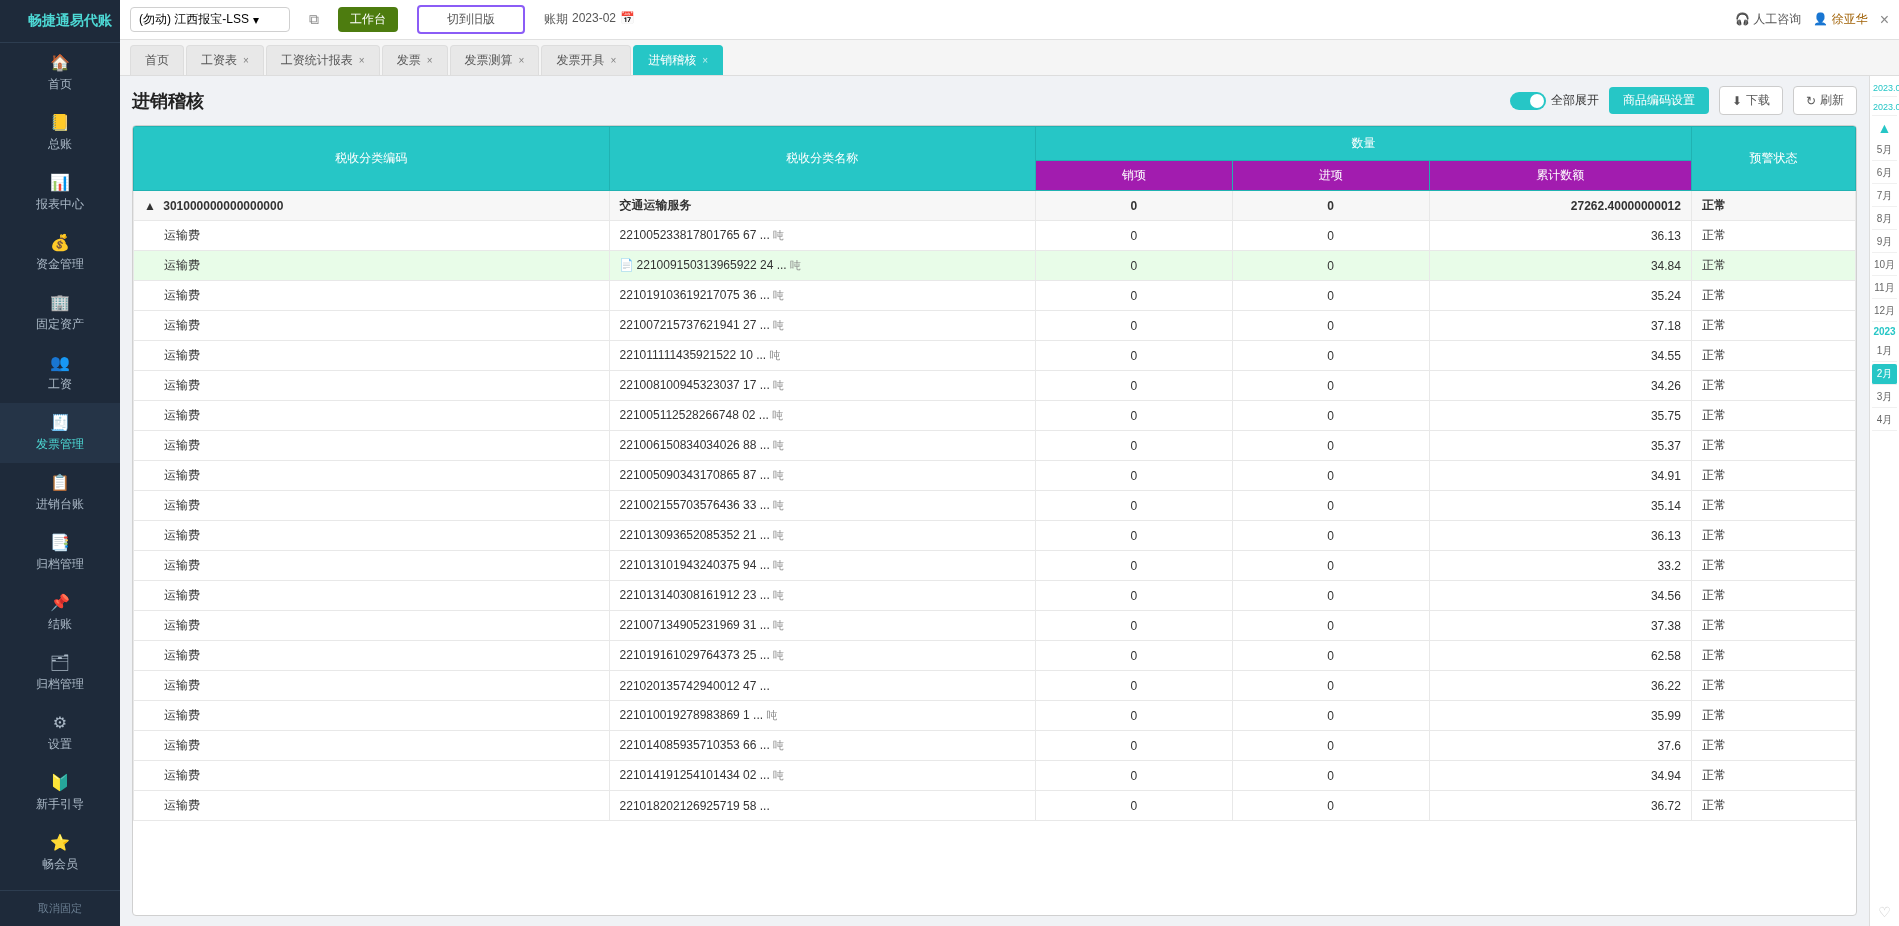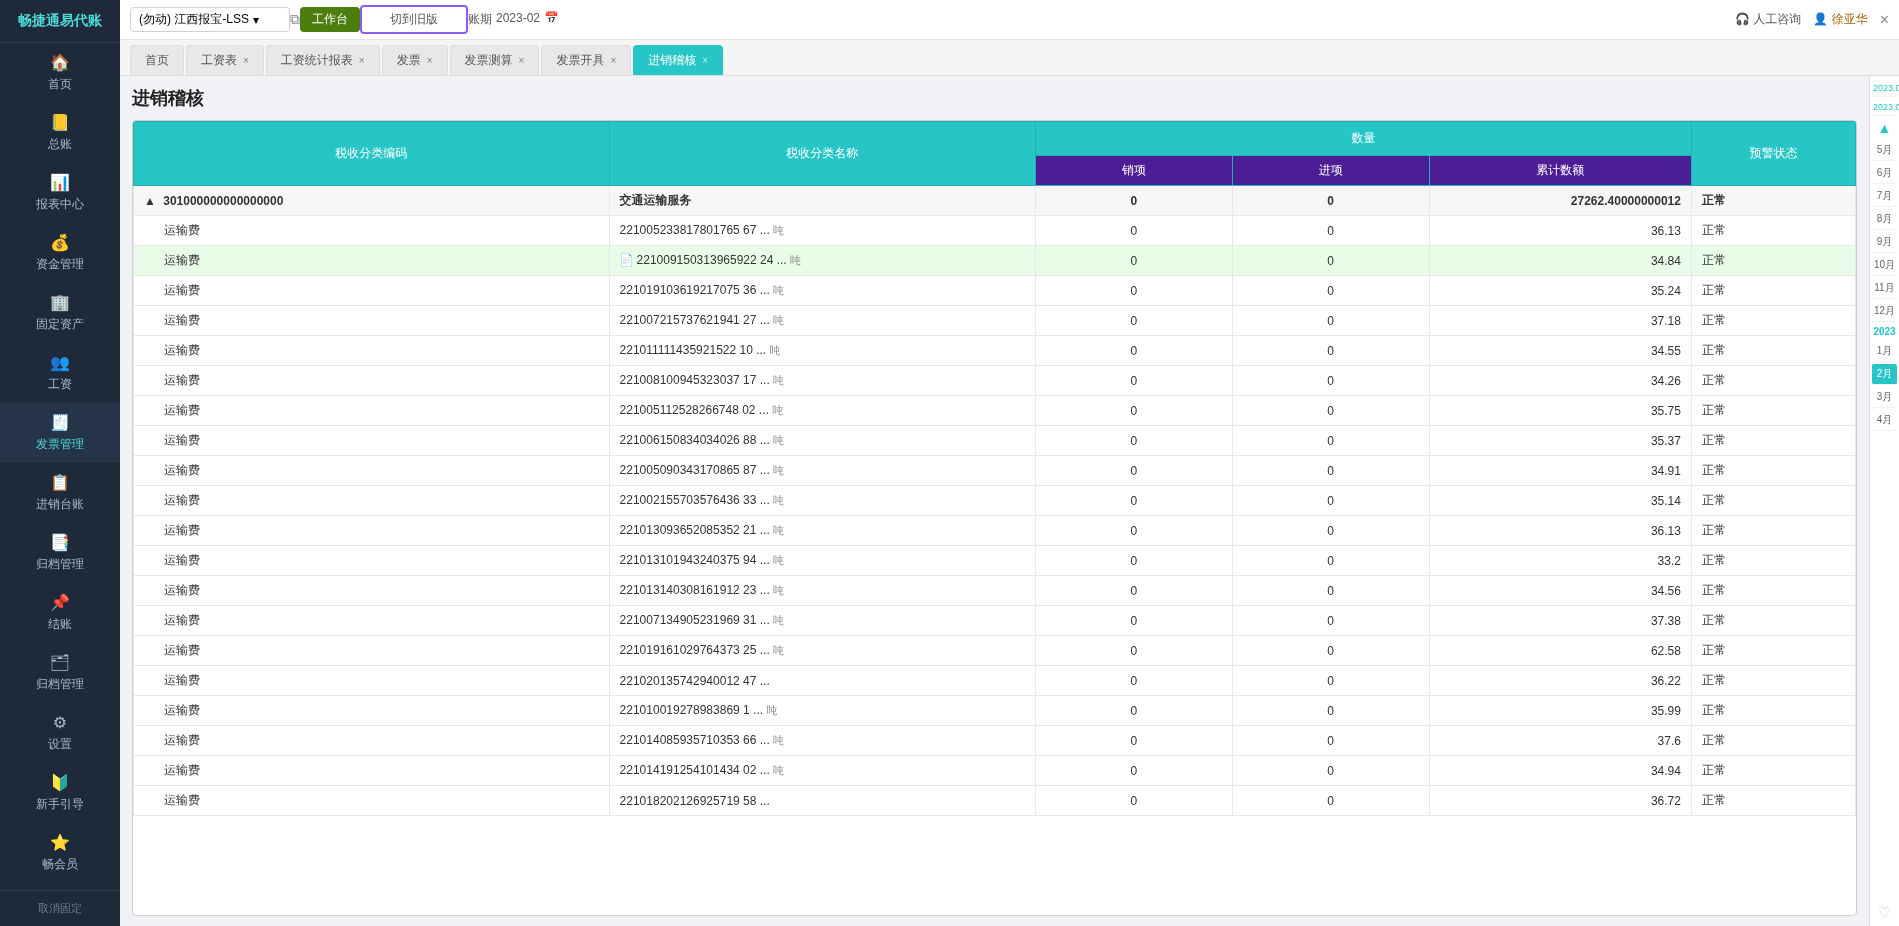--- a/index.html
+++ b/index.html
@@ -14,21 +14,21 @@
       flex-direction: column;
       flex-shrink: 0;
       height: 100%;
     }
     .sidebar-logo {
       padding: 12px 8px;
       color: #4dd9d5;
       font-size: 14px;
       font-weight: bold;
       border-bottom: 1px solid #2d3d50;
-      text-align: center;
+      text-align: right;
     }
     .sidebar-item {
       display: flex;
       flex-direction: column;
       align-items: center;
       padding: 10px 5px;
       cursor: pointer;
       color: #aab8c6;
       font-size: 12px;
       gap: 4px;
@@ -54,21 +54,21 @@
     }
 
     
     .topbar {
       height: 40px;
       background: #fff;
       border-bottom: 1px solid #e0e0e0;
       display: flex;
       align-items: center;
       padding: 0 10px;
-      gap: 0;
+      gap: 19px;
       flex-shrink: 0;
     }
     .topbar-company {
       display: flex;
       align-items: center;
       gap: 4px;
       border: 1px solid #d0d0d0;
       border-radius: 4px;
       padding: 3px 8px;
       font-size: 12px;
@@ -241,21 +241,21 @@
     thead tr th {
       background: #26c6c6;
       color: #fff;
       padding: 8px 10px;
       text-align: center;
       border: 1px solid #20b2b2;
       white-space: nowrap;
       font-weight: normal;
     }
     thead tr.subheader th {
-      background: #4c1d95;
+      background: #a21caf;
       color: #fff;
       padding: 6px 10px;
       font-size: 12px;
     }
     tbody tr td {
       padding: 6px 10px;
       border: 1px solid #e8e8e8;
       color: #333;
       white-space: nowrap;
     }
@@ -434,20 +434,37 @@
       <span>进销稽核</span>
       <span class="tab-close">×</span>
     </div>
   </div>
 
   <div class="content">
     <div class="content-main">
 
       <div class="page-header">
         <h1 class="page-title">进销稽核</h1>
+        <div class="header-actions">
+          <div class="toggle-switch">
+            <div class="toggle-track">
+              <div class="toggle-thumb"></div>
+            </div>
+            <span>全部展开</span>
+          </div>
+          <button class="btn-green">商品编码设置</button>
+          <button class="btn-outline-gray">
+            <span>⬇</span>
+            <span>下载</span>
+          </button>
+          <button class="btn-outline-gray">
+            <span>↻</span>
+            <span>刷新</span>
+          </button>
+        </div>
       </div>
 
       <div class="table-wrap">
         <table>
           <thead>
             <tr>
               <th rowspan="2" style="width:290px;">税收分类编码</th>
               <th rowspan="2" style="width:260px;">税收分类名称</th>
               <th colspan="3">数量</th>
               <th rowspan="2" style="width:100px;">预警状态</th>

